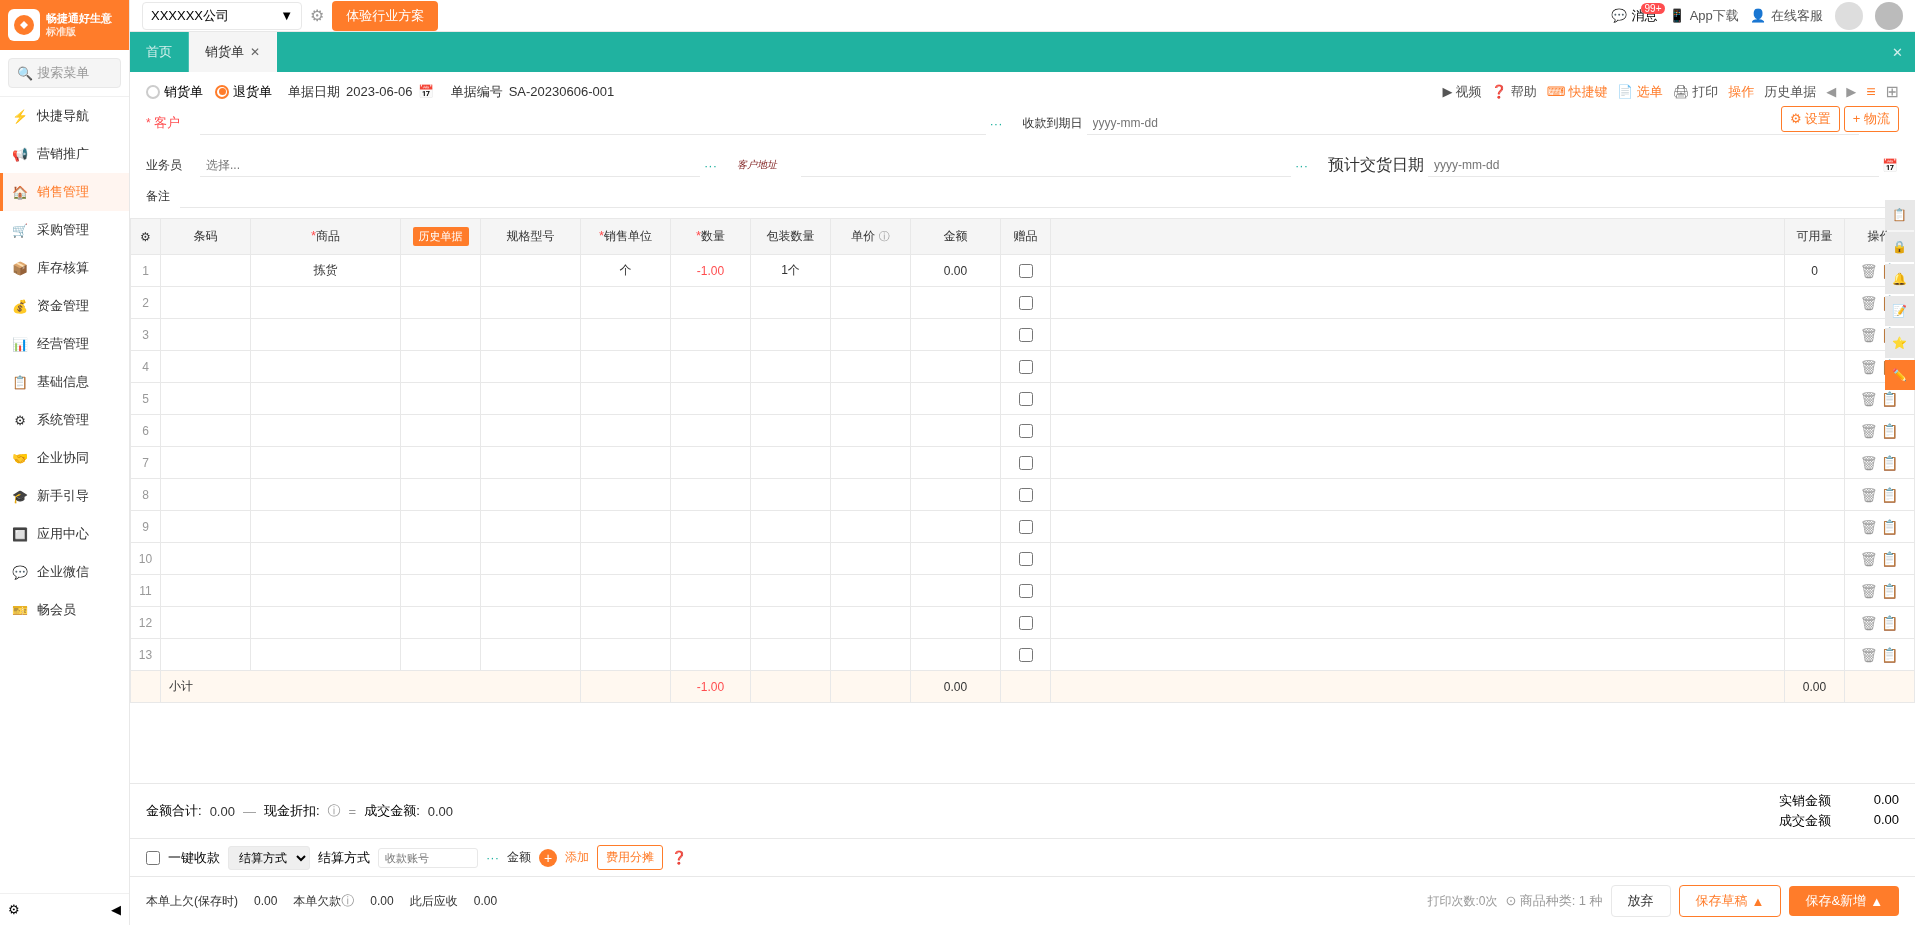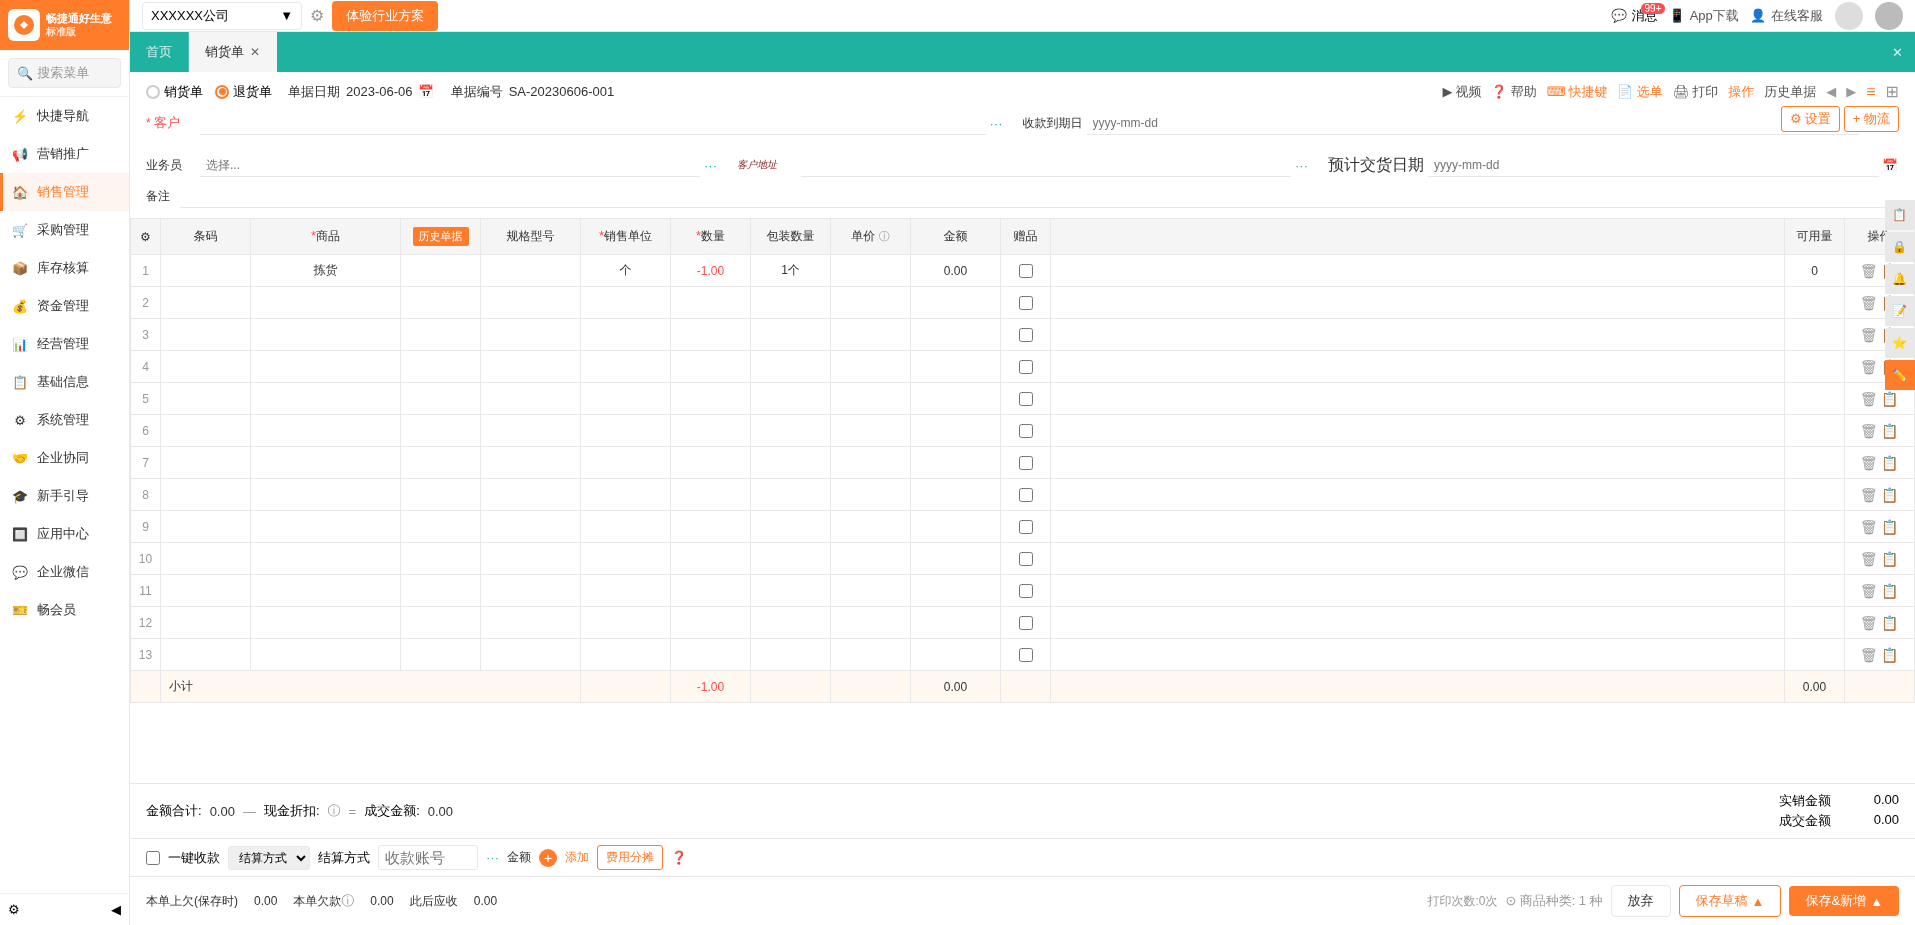--- a/index.html
+++ b/index.html
@@ -706,21 +706,21 @@
         </div>
       </div>
 
       <div class="footer-payment">
         <input type="checkbox" style="">
         <span>一键收款</span>
         <select style="border:1px solid #e8e8e8;padding:3px 6px;border-radius:3px;font-size:12px;">
           <option>结算方式</option>
         </select>
         <span>结算方式</span>
-        <input style="border: 1px solid rgb(232, 232, 232); padding: 3px 6px; border-radius: 3px; font-size: 15px; width: 100px;" placeholder="收款账号">
+        <input style="border: 1px solid rgb(232, 232, 232); padding: 3px 6px; border-radius: 3px; font-size: 11px; width: 100px;" placeholder="收款账号">
         <span style="color:#20b2a0;cursor:pointer;">···</span>
         <span style="font-size:12px;color:#333;">金额</span>
         <button class="add-btn">+</button>
         <span style="color:#ff7c2a;font-size:12px;cursor:pointer;">添加</span>
         <button class="expense-split-btn">费用分摊</button>
         <span style="color:#999;cursor:pointer;">❓</span>
       </div>
 
       <div class="footer-status">
         <span style="font-size:12px;color:#333;">本单上欠(保存时)</span>

